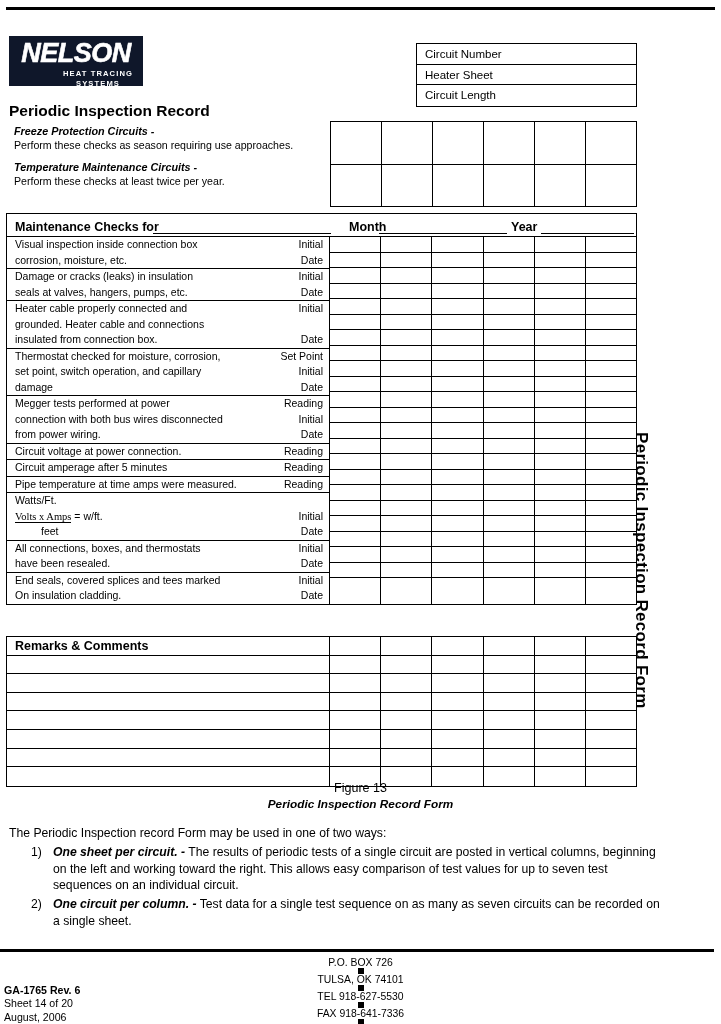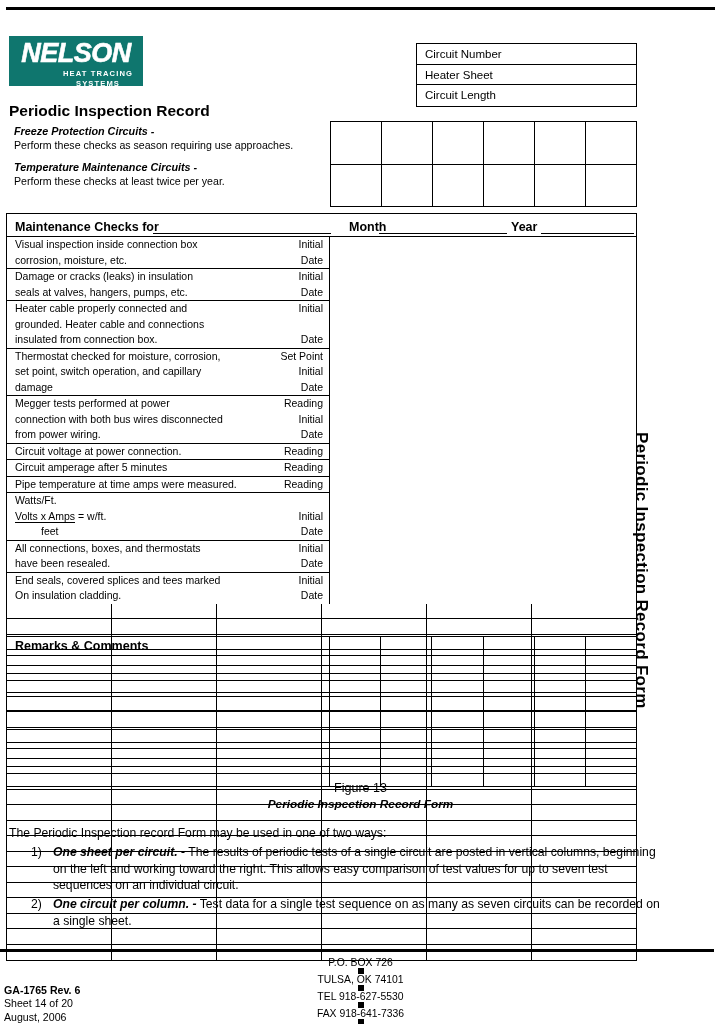--- a/index.html
+++ b/index.html
@@ -32,21 +32,21 @@
     background: #000;
   }
 
   
   .logo {
     position: absolute;
     left: 9px;
     top: 36px;
     width: 134px;
     height: 50px;
-    background: #0f766e;
+    background: #0f172a;
     box-sizing: border-box;
     padding: 3px;
   }
   .logo-word {
     text-align: center;
     color: #fff;
     font-family: "Liberation Sans", sans-serif;
     font-weight: bold;
     font-style: italic;
     font-size: 27px;
@@ -154,21 +154,21 @@
     font-weight: bold;
     font-size: 12.5px;
     bottom: 2px;
   }
   .ch-rule {
     position: absolute;
     bottom: 2px;
     border-bottom: 1.5px solid #000;
   }
 
-  .checks-body { display: flex; flex-direction: column; }
+  .checks-body { display: flex; }
   .checks-left {
     width: 323px;
     box-sizing: border-box;
     border-right: 1.5px solid #000;
   }
   .grp {
     border-bottom: 1.5px solid #000;
   }
   .grp:last-child { border-bottom: none; }
   .line {
@@ -185,20 +185,21 @@
     white-space: nowrap;
   }
   .line .kind {
     position: absolute;
     right: 6px;
     top: 0;
   }
   .underline-frac {
     border-bottom: 1px solid #000;
     padding-bottom: 0px;
+    font-family: Liberation Serif, serif;
   }
   .indent { padding-left: 26px; }
 
   
   .checks-right {
     flex: 1 1 auto;
     display: flex;
   }
   .col {
     flex: 1 1 0;

